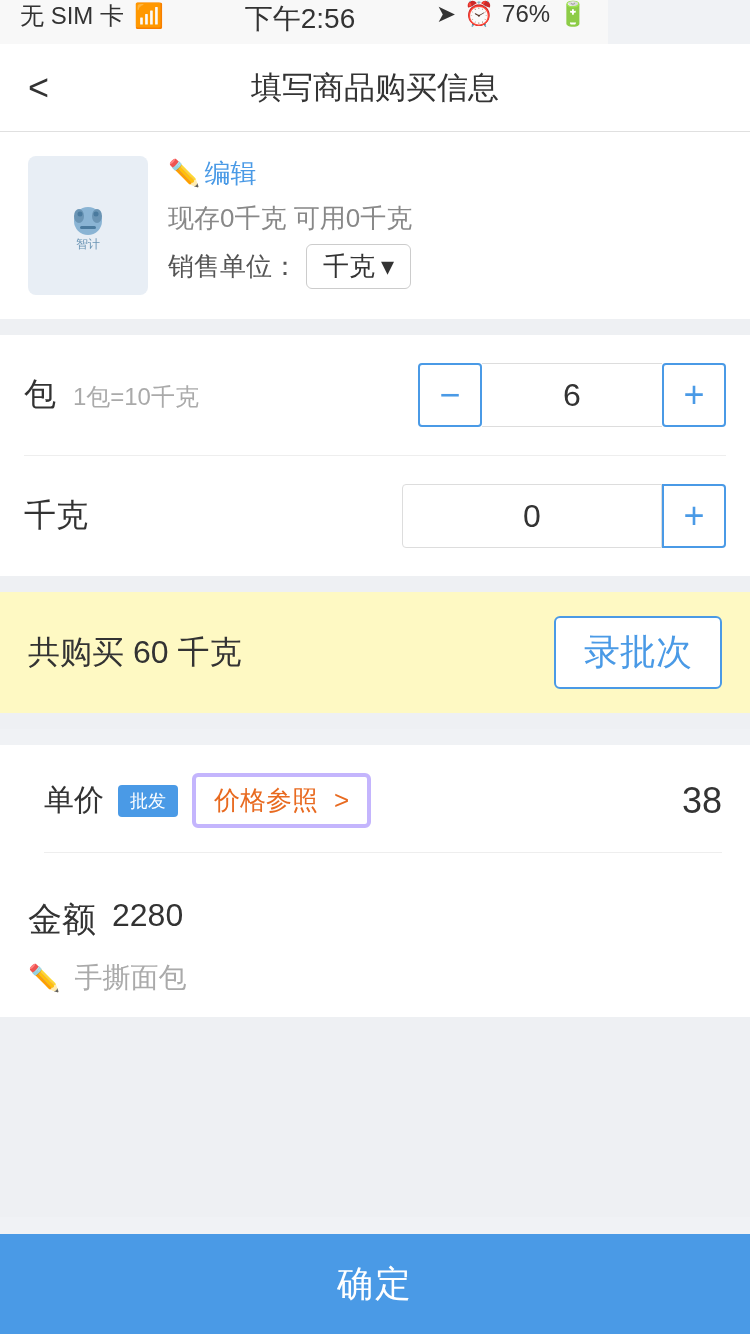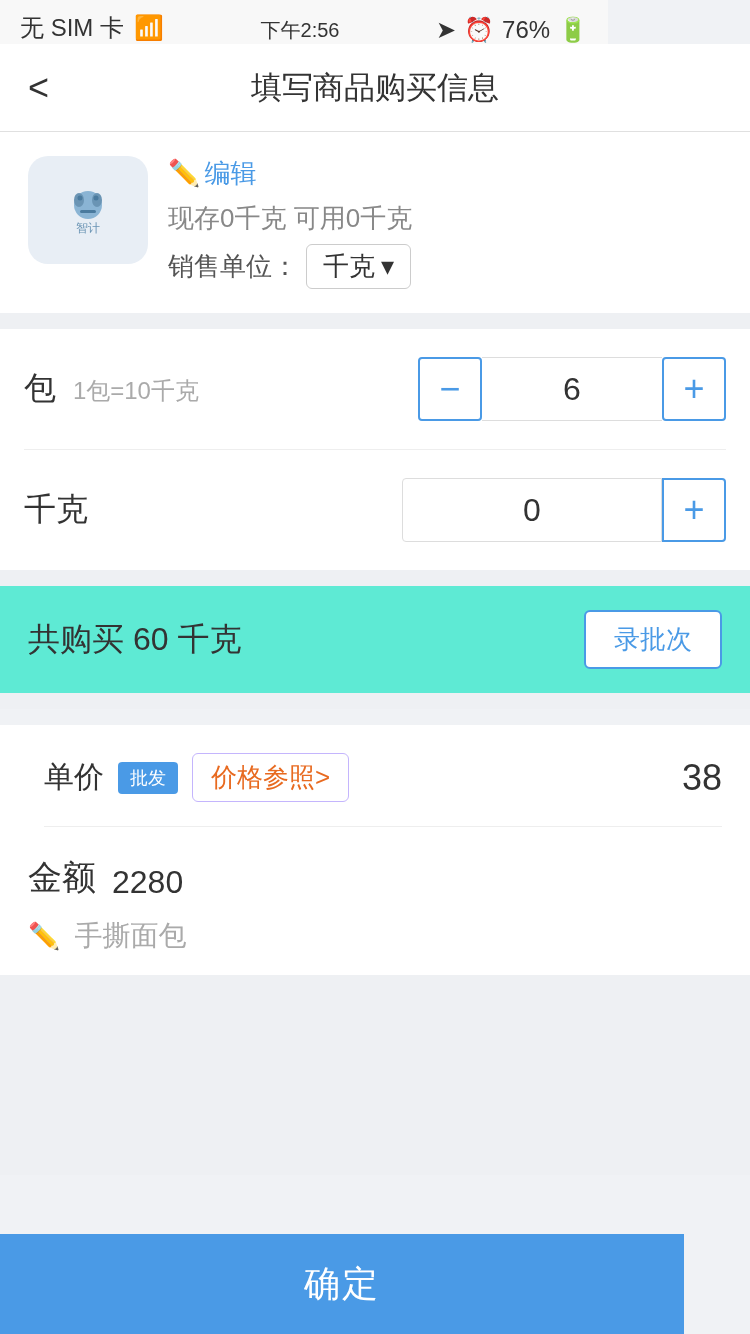--- a/index.html
+++ b/index.html
@@ -12,28 +12,28 @@
       font-size: 28px;
       color: #333;
     }
 
     
     .status-bar {
       width: 608px;
       height: 44px;
       background: #f8f8f8;
       display: flex;
-      align-items: flex-end;
+      align-items: flex-start;
       justify-content: space-between;
       padding: 0 20px;
       font-size: 24px;
       color: #333;
     }
     .status-left { display: flex; align-items: center; gap: 10px; }
-    .status-center { font-size: 20px; font-weight: 500; }
+    .status-center { font-size: 28px; font-weight: 500; }
     .status-right { display: flex; align-items: center; gap: 8px; font-size: 24px; }
 
     
     .nav-bar {
       width: 750px;
       height: 88px;
       background: #fff;
       display: flex;
       align-items: center;
       justify-content: center;
@@ -57,23 +57,23 @@
     .product-section {
       background: #fff;
       padding: 24px 28px;
       display: flex;
       align-items: flex-start;
       gap: 20px;
       margin-top: 0;
     }
     .product-image {
       width: 120px;
-      height: 108px;
+      height: 139px;
       background: #e8eef5;
-      border-radius: 20px;
+      border-radius: 8px;
       display: flex;
       align-items: center;
       justify-content: center;
       flex-shrink: 0;
     }
     .product-image svg { width: 60px; height: 60px; }
     .product-info { flex: 1; }
     .product-title-row {
       display: flex;
       justify-content: space-between;
@@ -167,32 +167,32 @@
       display: flex;
       align-items: center;
       justify-content: center;
       cursor: pointer;
       border-radius: 0 4px 4px 0;
       background: #fff;
     }
 
     
     .total-section {
-      background: #5eead4;
+      background: #fef9c3;
       padding: 24px 28px;
       display: flex;
       align-items: center;
       justify-content: space-between;
     }
     .total-text { font-size: 32px; color: #333; }
     .total-num { font-weight: 500; color: #333; }
     .batch-btn {
       border: 2px solid #4a9ae6;
       color: #4a9ae6;
-      font-size: 26px;
+      font-size: 36px;
       padding: 10px 28px;
       border-radius: 6px;
       cursor: pointer;
       background: #fff;
     }
 
     
     .price-section {
       background: #fff;
       padding: 28px 28px 0 28px;
@@ -208,44 +208,44 @@
     .price-label { font-size: 30px; color: #333; margin-right: 14px; }
     .price-badge {
       background: #4a9ae6;
       color: #fff;
       font-size: 18px;
       padding: 4px 12px;
       border-radius: 4px;
       margin-right: 14px;
     }
     .price-ref-btn {
-      border: 1px solid #c4b5fd;
+      border: 4px solid #c4b5fd;
       color: #e86a20;
       font-size: 26px;
       padding: 6px 18px;
       border-radius: 6px;
       background: #fff;
       display: flex;
       align-items: center;
-      gap: 0;
+      gap: 16px;
       cursor: pointer;
     }
     .price-value {
       margin-left: auto;
       font-size: 36px;
       color: #333;
       font-weight: 500;
     }
 
     
     .amount-section {
       background: #fff;
       padding: 28px 28px 20px 28px;
     }
-    .amount-row { display: flex; align-items: flex-end; margin-bottom: 16px; }
+    .amount-row { display: flex; align-items: flex-start; margin-bottom: 16px; margin-top: 16px; }
     .amount-label { font-size: 34px; color: #333; margin-right: 16px; }
     .amount-value { font-size: 32px; color: #333; font-weight: 500; }
     .remark-row {
       display: flex;
       align-items: center;
       gap: 14px;
       color: #aaa;
       font-size: 28px;
       cursor: pointer;
     }
@@ -256,21 +256,21 @@
       flex: 1;
       min-height: 200px;
       background: #eef0f3;
     }
 
     
     .bottom-btn {
       position: fixed;
       bottom: 0;
       left: 0;
-      width: 684px;
+      width: 750px;
       height: 100px;
       background: #4a9ae6;
       color: #fff;
       font-size: 36px;
       display: flex;
       align-items: center;
       justify-content: center;
       cursor: pointer;
       letter-spacing: 2px;
     }

